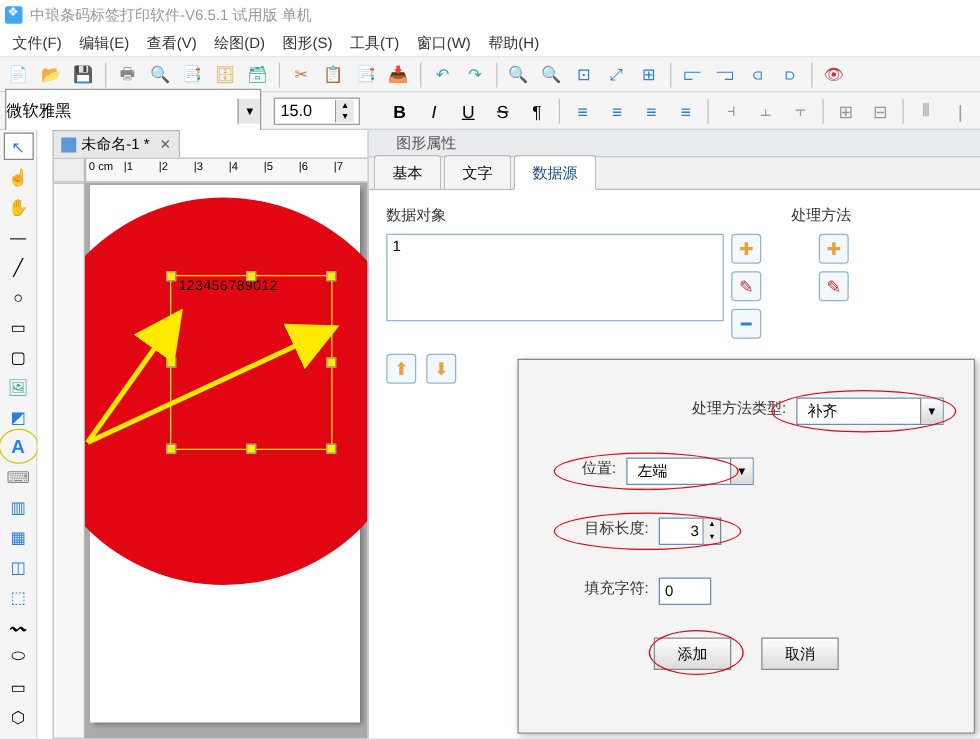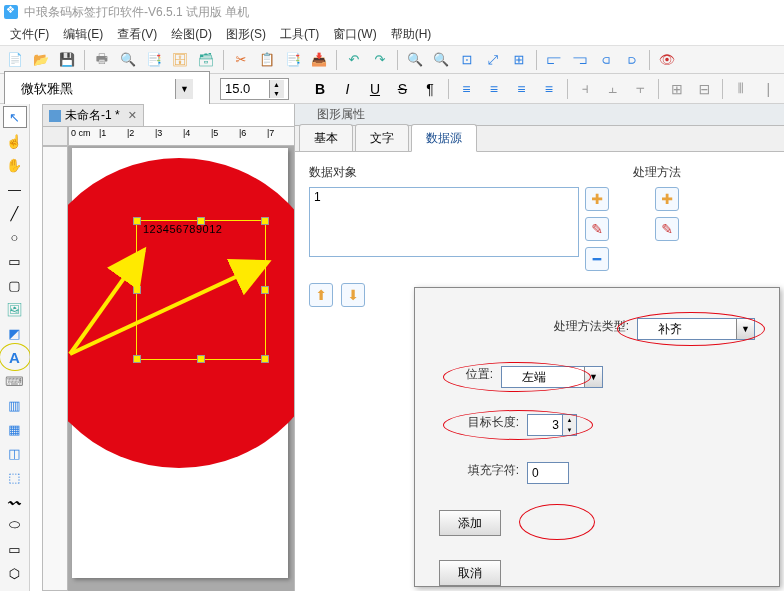--- a/index.html
+++ b/index.html
@@ -14,21 +14,21 @@
 
 .menubar { height: 22px; display: flex; align-items: center; padding-left: 4px; gap: 2px; border-bottom: 1px solid #e0e0e0; }
 .menubar .menu-item { padding: 3px 6px; font-size: 12px; color: #333; cursor: default; }
 
 
 .toolbar { height: 28px; background: #f5f5f5; border-bottom: 1px solid #d0d0d0; display: flex; align-items: center; padding: 0 4px; gap: 4px; }
 .tb-btn { width: 22px; height: 22px; display: flex; align-items: center; justify-content: center; border: 1px solid transparent; border-radius: 2px; font-size: 13px; }
 .tb-sep { width: 1px; height: 20px; background: #c0c0c0; margin: 0 2px; }
 
 .toolbar2 { height: 30px; background: #f5f5f5; border-bottom: 1px solid #d0d0d0; display: flex; align-items: center; padding: 0 4px; gap: 4px; }
-.font-combo { width: 210px; height: 36px; border: 1px solid #999; background: #fff; display: flex; align-items: center; padding: 0 16px; font-size: 13px; }
+.font-combo { width: 210px; height: 36px; border: 1px solid #999; background: #fff; display: flex; align-items: center; padding: 0 0; font-size: 13px; }
 .combo-arrow { width: 18px; height: 20px; background: #e8e8e8; border-left: 1px solid #999; display: flex; align-items: center; justify-content: center; font-size: 9px; margin-left: auto; }
 .size-combo { width: 70px; height: 22px; border: 1px solid #999; background: #fff; display: flex; align-items: center; padding: 0 4px; font-size: 13px; margin-left: 6px; }
 .spin-btns { display:flex; flex-direction:column; margin-left:auto; border-left:1px solid #999;}
 .spin-btns div { width:14px; height:9px; font-size:7px; display:flex; align-items:center; justify-content:center; background:#e8e8e8;}
 .fmt-btn { width: 24px; height: 22px; display:flex; align-items:center; justify-content:center; font-size:14px; border:1px solid transparent;}
 
 
 .workspace { position: absolute; top: 104px; left: 0; right: 0; bottom: 0; display: flex; }
 
 
@@ -75,27 +75,27 @@
 .sort-btns { display: flex; gap: 8px; margin-top: 12px; }
 .proc-box { }
 
 
 .modal { position: absolute; top: 287px; left: 414px; width: 366px; height: 300px; background: #f4f4f4; border: 1px solid #888; box-shadow: 2px 2px 6px rgba(0,0,0,.3); z-index: 30; }
 .modal-title { height: 24px; background: #fff; border-bottom: 1px solid #ccc; display: flex; align-items: center; padding-left: 6px; gap: 6px; font-size: 12px; color: #555;}
 .modal-body { padding: 30px 24px 12px; }
 .form-row { display: flex; align-items: flex-start; margin-bottom: 26px; }
 .form-label { width: 90px; text-align: right; margin-right: 8px; font-size: 12px; color: #333; }
 .form-label.wide { width: 120px; }
-.combo { height: 22px; border: 1px solid #6a8bb5; background: #fff; display: flex; align-items: center; padding-left: 20px; font-size: 12px; }
+.combo { height: 22px; border: 1px solid #6a8bb5; background: #fff; display: flex; align-items: center; padding-left: 8px; font-size: 12px; }
 .combo .arrow { margin-left: auto; width: 18px; height: 20px; background: linear-gradient(#fefefe,#d8d8d8); border-left: 1px solid #888; display: flex; align-items: center; justify-content: center; font-size: 9px; }
 .num-input { width: 36px; height: 22px; border: 1px solid #6a8bb5; background: #fff; text-align: right; padding-right: 3px; font-size: 12px; display:flex; align-items:center; justify-content:flex-end;}
 .spinner { width: 14px; height: 22px; border: 1px solid #6a8bb5; border-left:none; display:flex; flex-direction:column;}
 .spinner div{flex:1; font-size:6px; display:flex;align-items:center;justify-content:center; background:#eee;}
 .text-input { width: 42px; height: 22px; border: 1px solid #6a8bb5; background: #fff; padding-left: 4px; font-size: 12px; display:flex;align-items:center;}
-.btn-row { display: flex; justify-content: center; gap: 24px; margin-top: 12px; flex-direction: column; }
+.btn-row { display: flex; justify-content: center; gap: 24px; margin-top: 12px; }
 .dlg-btn { width: 62px; height: 26px; border: 1px solid #888; background: linear-gradient(#fefefe,#dcdcdc); font-size: 12px; display:flex;align-items:center;justify-content:center; }
 
 
 svg.annot { position:absolute; pointer-events:none; z-index:25; }
 
 </style>
 </head>
 <body>
 
 <div class="titlebar">

